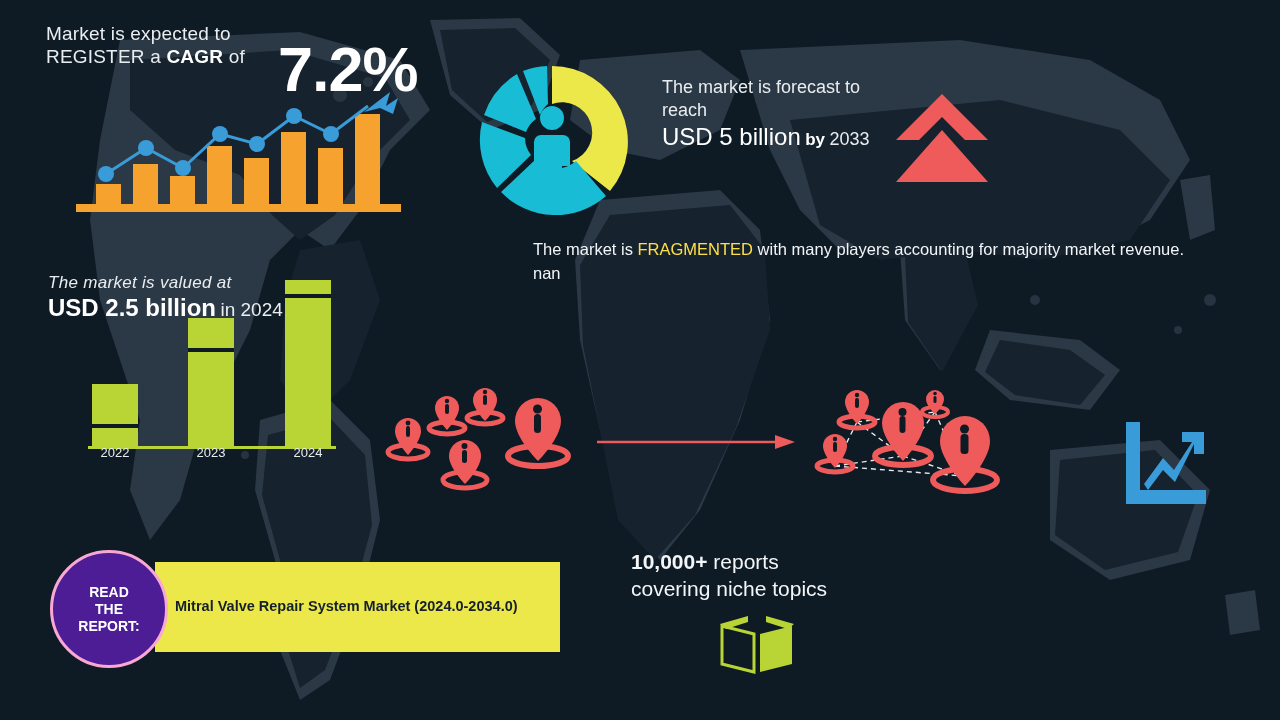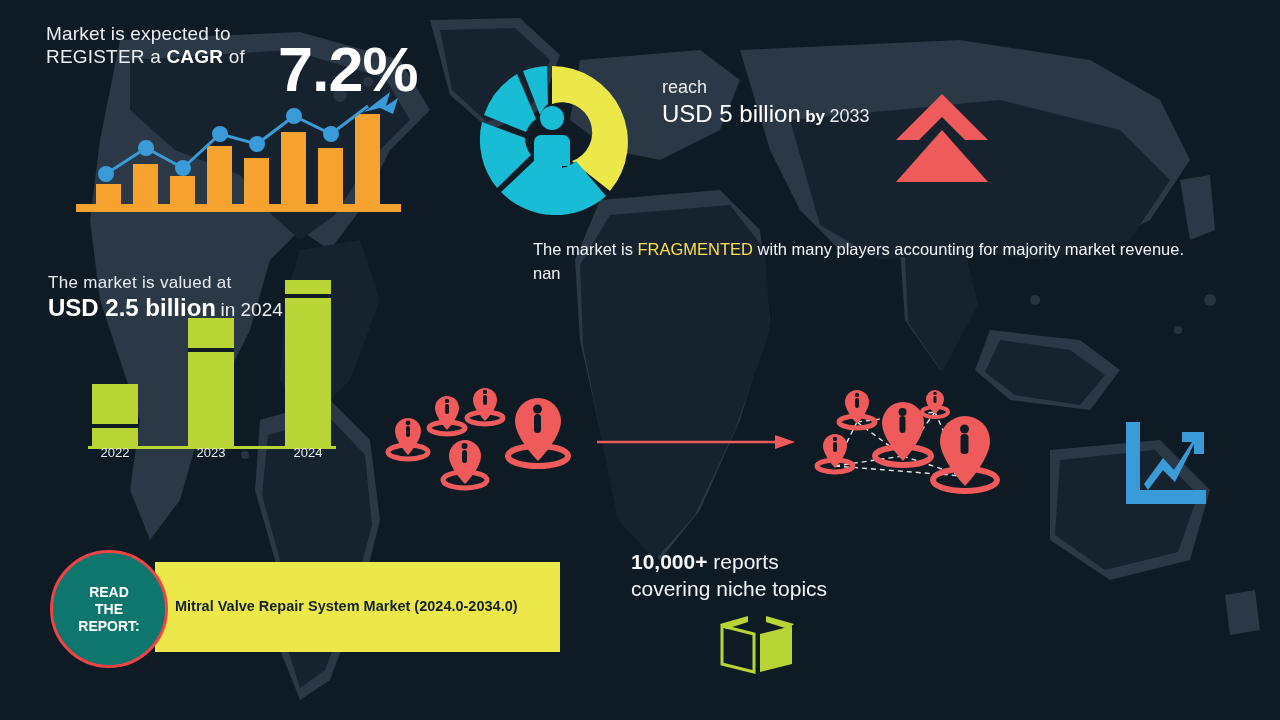--- a/index.html
+++ b/index.html
@@ -31,21 +31,21 @@
   #forecast-block .small { font-size:18px; line-height:23px; color:#e9edf0; }
   #forecast-line3 { margin-top:1px; }
   #forecast-amount { font-size:24px; font-weight:400; color:#fff; }
   #forecast-by { font-size:17px; font-weight:700; color:#fff; }
   #forecast-year { font-size:18px; color:#e9edf0; font-weight:400; }
 
   #frag-block { left:533px; top:237px; width:680px; font-size:16.5px; line-height:24px; color:#f2f5f7; }
   #frag-word { color:#fde047; }
 
   #valued-block { left:48px; top:272px; width:330px; }
-  #valued-small { font-size:17px; line-height:22px; color:#e9edf0; letter-spacing:.3px; }
+  #valued-small { font-size:17px; line-height:22px; color:#e9edf0; letter-spacing:.3px;font-style:italic; }
   #valued-amount { font-size:24px; font-weight:700; color:#fff; }
   #valued-in { font-size:19px; color:#e9edf0; font-weight:400; }
 
   #reports-block { left:631px; top:548px; font-size:21px; line-height:27px; color:#f3f6f8; }
   #reports-l1 b { font-weight:700; }
 
   
   #green-chart { left:70px; top:290px; width:300px; height:180px; }
   .gbar { position:absolute; bottom:22px; background:#b9d535; }
   .gcap { position:absolute; left:0; right:0; height:4px; background:#0e1a24; }
@@ -53,21 +53,21 @@
   .glabel { position:absolute; bottom:10px; font-size:13px; color:#e9edf0; text-align:center; width:60px; }
 
   
   #banner { left:155px; top:562px; width:405px; height:90px; background:#ede84a; }
   #banner-text {
     position:absolute; left:175px; top:598px; width:380px;
     font-size:14.5px; font-weight:700; color:#14202b; letter-spacing:0;
   }
   #read-circle {
     left:50px; top:550px; width:118px; height:118px; border-radius:50%;
-    background:#0f766e; border:3px solid #ef4444;
+    background:#4c1d95; border:3px solid #f9a8d4;
     display:flex; align-items:center; justify-content:center;
   }
   #read-circle span {
     font-size:14px; font-weight:700; line-height:17px; text-align:center; color:#ffffff;
   }
 
   
   #logo { left:1058px; top:575px; width:200px; height:130px; }
   #logo-word { position:absolute; left:0; top:62px; width:200px; text-align:center;
     font-size:34px; font-weight:700; letter-spacing:-0.5px; color:#ffffff; }
@@ -181,20 +181,21 @@
     <path d="M18 59 A76 76 0 0 1 51 18 L70 63 A28 28 0 0 0 60 76 Z" fill="#18bcd4"></path>
     <path d="M57 15 A76 76 0 0 1 81 10 L82 48 A28 28 0 0 0 74 59 Z" fill="#18bcd4"></path>
 
     <g fill="#18bcd4">
       <circle cx="86" cy="62" r="12"></circle>
       <path d="M75 79 h22 a7 7 0 0 1 7 7 v24 h-8 v22 h-20 v-22 h-8 v-24 a7 7 0 0 1 7 -7 z"></path>
     </g>
   </svg>
 
   <div class="abs" id="forecast-block">
+    <div class="small">The market is forecast to</div>
     <div class="small">reach</div>
     <div id="forecast-line3">
       <span id="forecast-amount">USD 5 billion</span>
       <span id="forecast-by">by</span>
       <span id="forecast-year">2033</span>
     </div>
   </div>
 
   <svg class="abs" style="left:895px; top:92px;" width="95" height="92" viewBox="0 0 95 92">
     <path d="M47 2 L93 48 L70 48 L47 25 L24 48 L1 48 Z" fill="#ef5b5b"></path>

